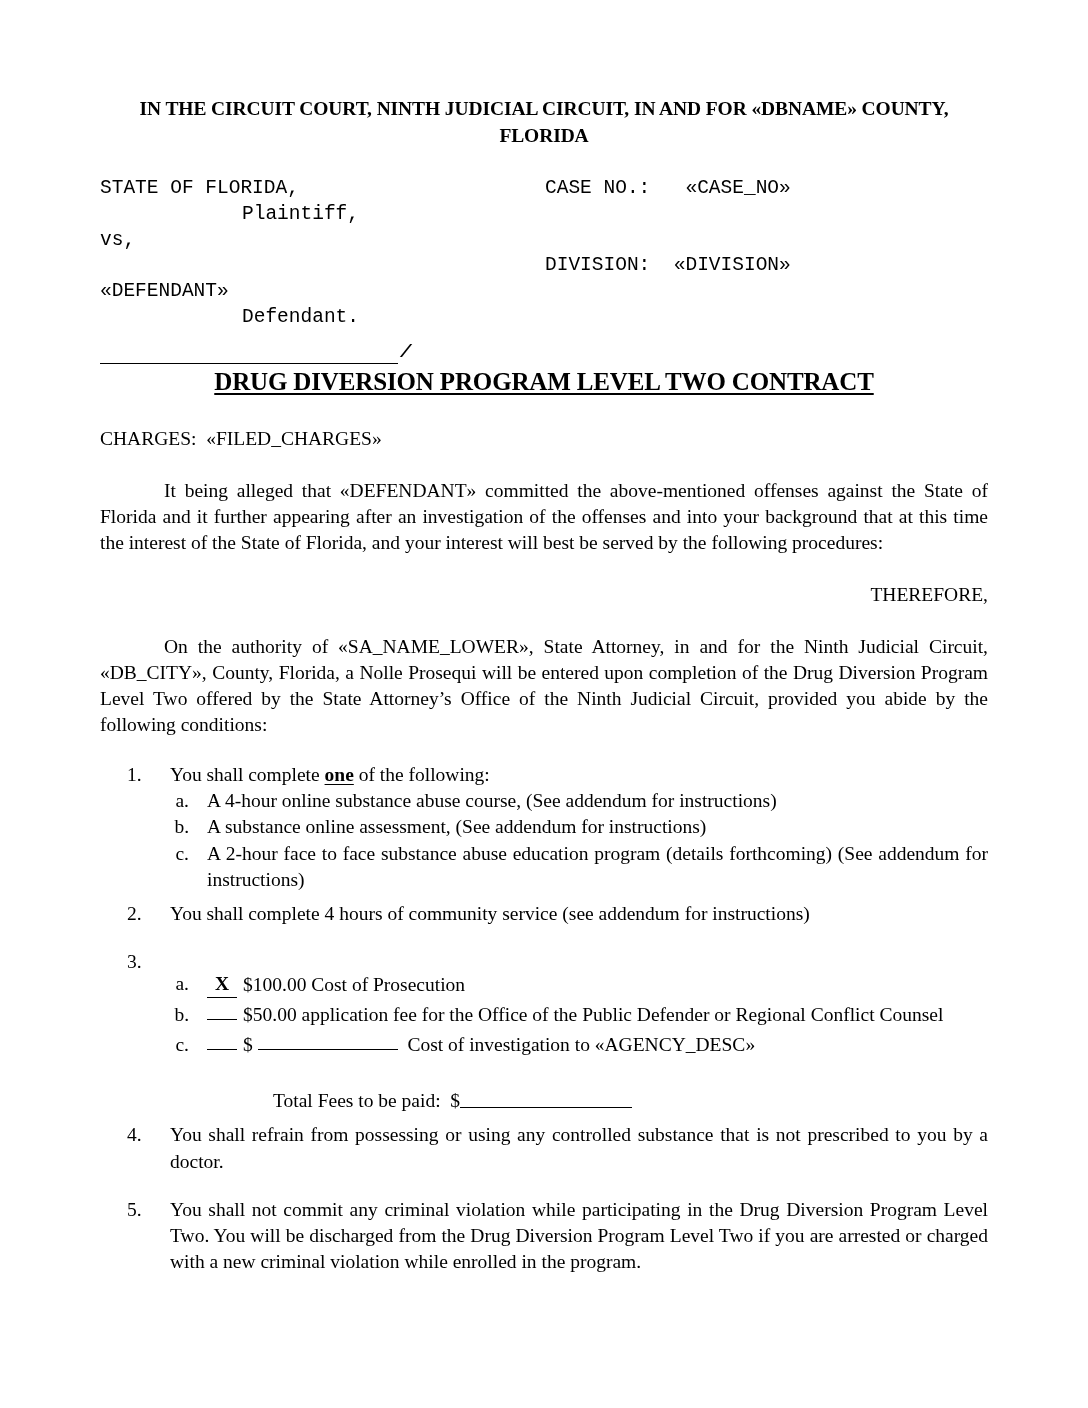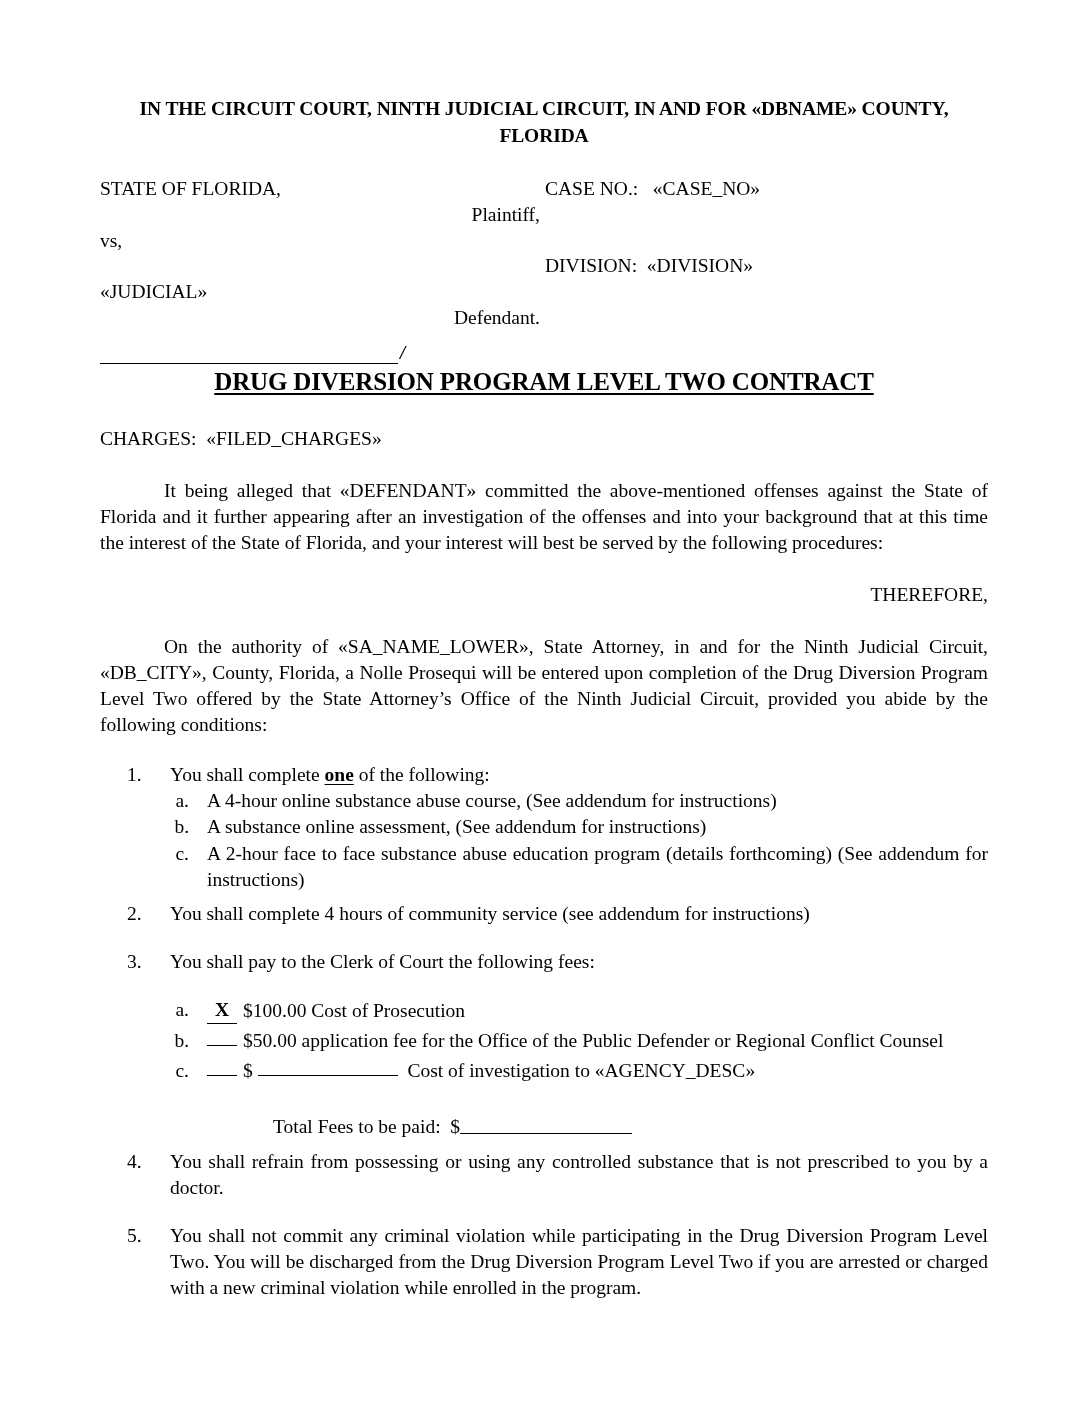--- a/index.html
+++ b/index.html
@@ -41,40 +41,41 @@
     letter-spacing: -0.1px;
     margin: 0 0 0 0;
     padding: 0 4px;
   }
 
   
   .caption {
     position: relative;
     margin-top: 26px;
     height: 165px;
+    font-family: Liberation Mono, monospace;
   }
   .cap-left {
     position: absolute;
     left: 0;
     top: 0;
     width: 440px;
   }
   .cap-right {
     position: absolute;
     left: 445px;
     top: 0;
     width: 440px;
   }
   .cap-line {
     margin: 0;
     line-height: 1.33;
     white-space: pre;
   }
   .cap-gap { height: 25px; }
-  .cap-indent { padding-left: 142px; text-align: right; }
+  .cap-indent { padding-left: 142px; }
   .cap-right .row {
     display: block;
     white-space: pre;
     margin: 0;
   }
   .cap-right .row-gap { height: 51px; }
   .cap-label { display: inline-block; }
   .rule-row {
     position: relative;
     margin-top: 14px;
@@ -221,21 +222,21 @@
       <span>IN THE CIRCUIT COURT, NINTH JUDICIAL CIRCUIT, IN AND FOR «DBNAME» COUNTY,</span><br>
       <span>FLORIDA</span>
     </div>
 
     <div class="caption">
       <div class="cap-left">
         <div class="cap-line">STATE OF FLORIDA,</div>
         <div class="cap-line cap-indent">Plaintiff,</div>
         <div class="cap-line">vs,</div>
         <div class="cap-gap"></div>
-        <div class="cap-line">«JUDICIAL»</div>
+        <div class="cap-line">«DEFENDANT»</div>
         <div class="cap-line cap-indent">Defendant.</div>
         <div class="rule-row">
           <div class="rule-line"></div>
           <div class="rule-slash">/</div>
         </div>
       </div>
       <div class="cap-right">
         <div class="row"><span class="cap-label">CASE NO.:</span>&nbsp;&nbsp; <span>«CASE_NO»</span></div>
         <div class="row-gap"></div>
         <div class="row"><span class="cap-label">DIVISION:</span>&nbsp; <span>«DIVISION»</span></div>
@@ -273,21 +274,20 @@
         </ol>
       </li>
 
       <li>
         <span class="marker">2.</span>
         <span>You shall complete 4 hours of community service (see addendum for instructions)</span>
       </li>
 
       <li class="tight">
         <span class="marker">3.</span>
-        <span>You shall pay to the Clerk of Court the following fees:</span>
         <div class="fee-pad"></div>
         <ol class="letterlist feelist">
           <li>
             <span class="marker">a.</span>
             <span class="blank-x">X</span><span>$100.00 Cost of Prosecution</span>
           </li>
           <li>
             <span class="marker">b.</span>
             <span class="blank-x"></span><span>$50.00 application fee for the Office of the Public Defender or Regional Conflict Counsel</span>
           </li>

